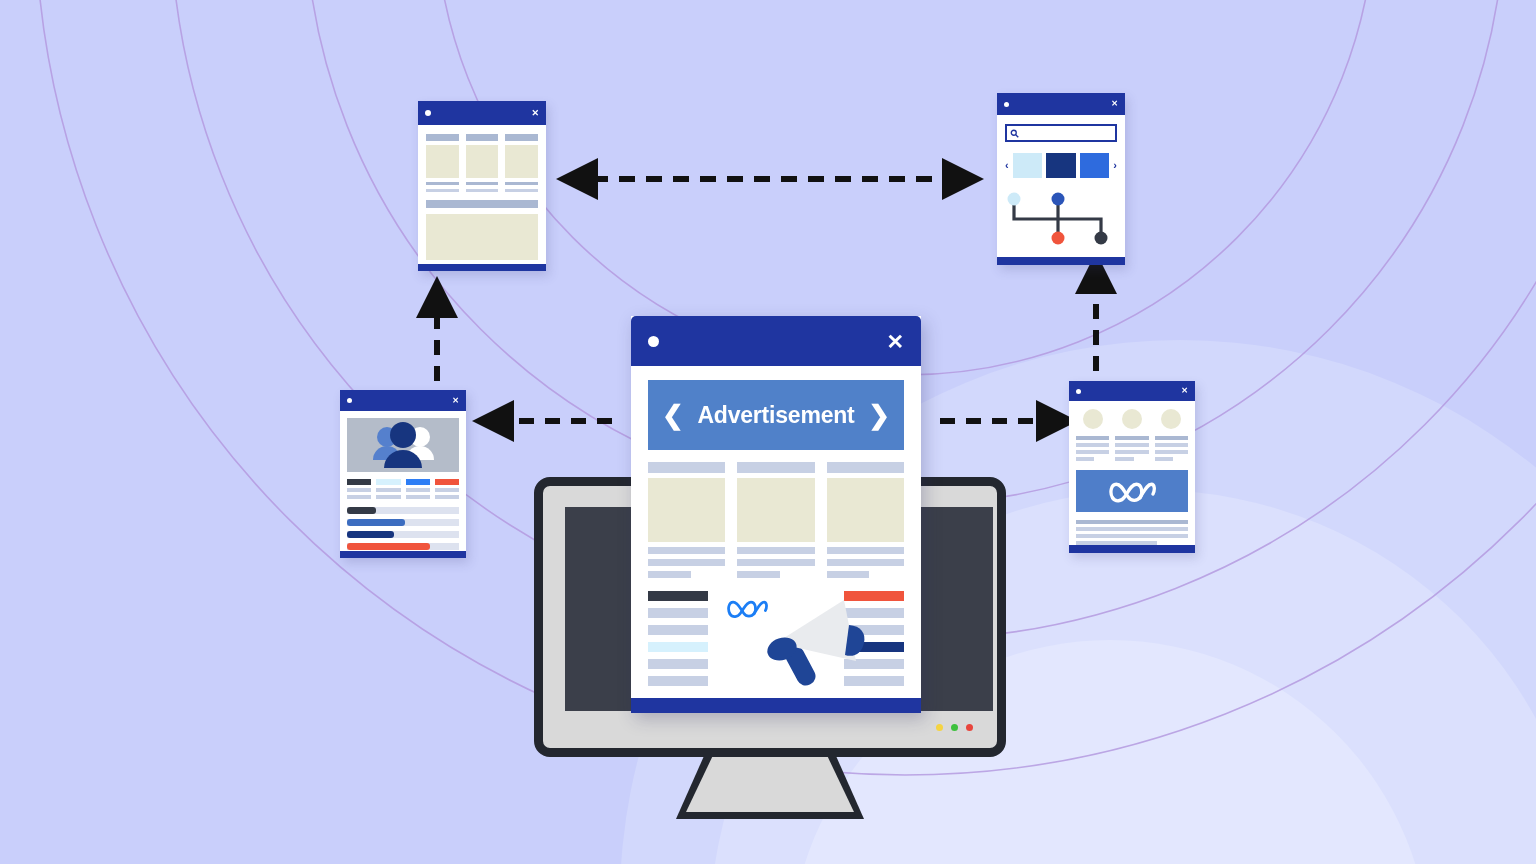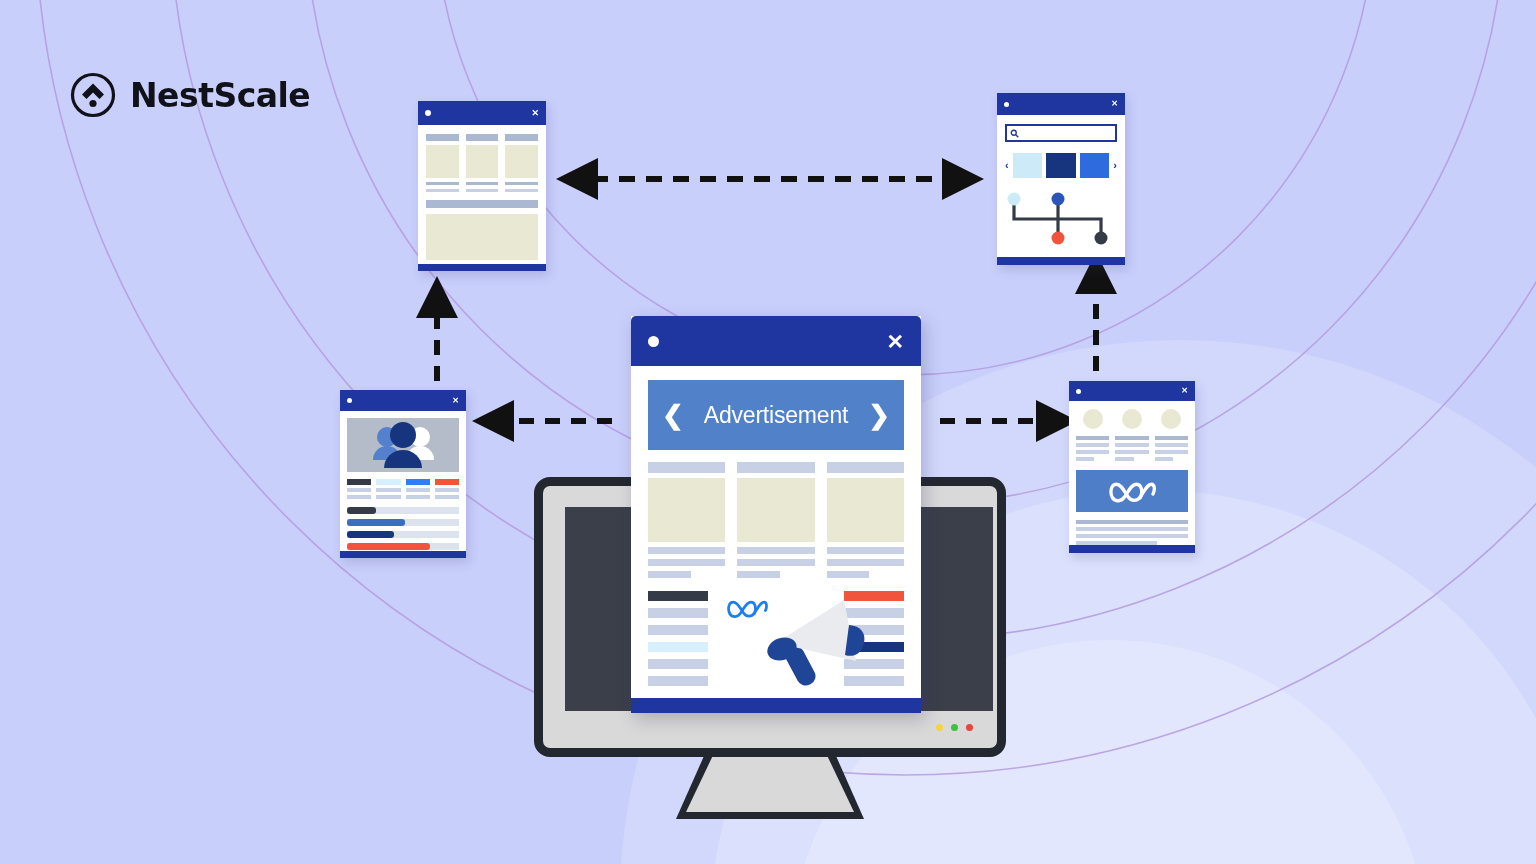--- a/index.html
+++ b/index.html
@@ -108,21 +108,21 @@
   #main-window{position:absolute;left:631px;top:316px;width:290px;height:397px;
     background:#fff;box-shadow:4px 6px 16px rgba(40,40,90,0.25);display:flex;flex-direction:column;}
   #main-window .win-bar{height:50px;padding:0 17px;border-radius:5px 5px 0 0;}
   #main-window .win-dot{width:11px;height:11px;}
   #main-window .win-x{font-size:21px;}
   #main-window .win-foot{height:15px;}
   .mw-body{flex:1;padding:14px 17px 0 17px;position:relative;}
   .ad-banner{height:70px;background:#5081c9;display:flex;align-items:center;
     justify-content:space-between;padding:0 14px;box-sizing:border-box;}
   .ad-chev{color:#fff;font-size:26px;font-weight:700;line-height:1;}
-  .ad-title{color:#fff;font-size:23px;font-weight:400;letter-spacing:-0.2px;}
+  .ad-title{color:#fff;font-size:23px;font-weight:700;letter-spacing:-0.2px;}
   .mw-cols{display:flex;gap:12px;margin-top:12px;}
   .mw-col{flex:1;display:flex;flex-direction:column;gap:5px;}
   .mw-head{height:11px;}
   .mw-img{height:64px;}
   .mw-l{height:7px;}
   .mw-l-short{height:7px;width:55%;}
   .mw-lower{display:flex;justify-content:space-between;margin-top:13px;}
   .mw-side{width:60px;display:flex;flex-direction:column;gap:7px;}
   .mw-sl{height:10px;}
   .mw-center{flex:1;position:relative;height:94px;}
@@ -144,28 +144,20 @@
     <circle cx="1110" cy="960" r="320" fill="#e3e7fe"></circle>
 
     <g fill="none" stroke="#b59be0" stroke-width="1.6" opacity="0.85">
       <circle cx="905" cy="-95" r="470"></circle>
       <circle cx="905" cy="-95" r="600"></circle>
       <circle cx="905" cy="-95" r="735"></circle>
       <circle cx="905" cy="-95" r="870"></circle>
     </g>
   </svg>
 
-  <div class="brand">
-    <svg class="brand-mark" viewBox="0 0 46 46" xmlns="http://www.w3.org/2000/svg">
-      <circle cx="23" cy="23" r="20.5" fill="none" stroke="#111219" stroke-width="3.2"></circle>
-      <path d="M23 11.5 L34 22.5 L29.5 27 L23 20.5 L16.5 27 L12 22.5 Z" fill="#111219"></path>
-      <circle cx="23" cy="31.5" r="3.6" fill="#111219"></circle>
-    </svg>
-    <div class="brand-name">NestScale</div>
-  </div>
 
   <svg class="arrow-svg" viewBox="0 0 1536 864" xmlns="http://www.w3.org/2000/svg">
     <defs>
       <marker id="ah-r" markerWidth="7" markerHeight="7" refX="1" refY="3.5" orient="auto">
         <path d="M0,0 L7,3.5 L0,7 Z" fill="#111111"></path>
       </marker>
       <marker id="ah-l" markerWidth="7" markerHeight="7" refX="6" refY="3.5" orient="auto">
         <path d="M7,0 L0,3.5 L7,7 Z" fill="#111111"></path>
       </marker>
     </defs>

